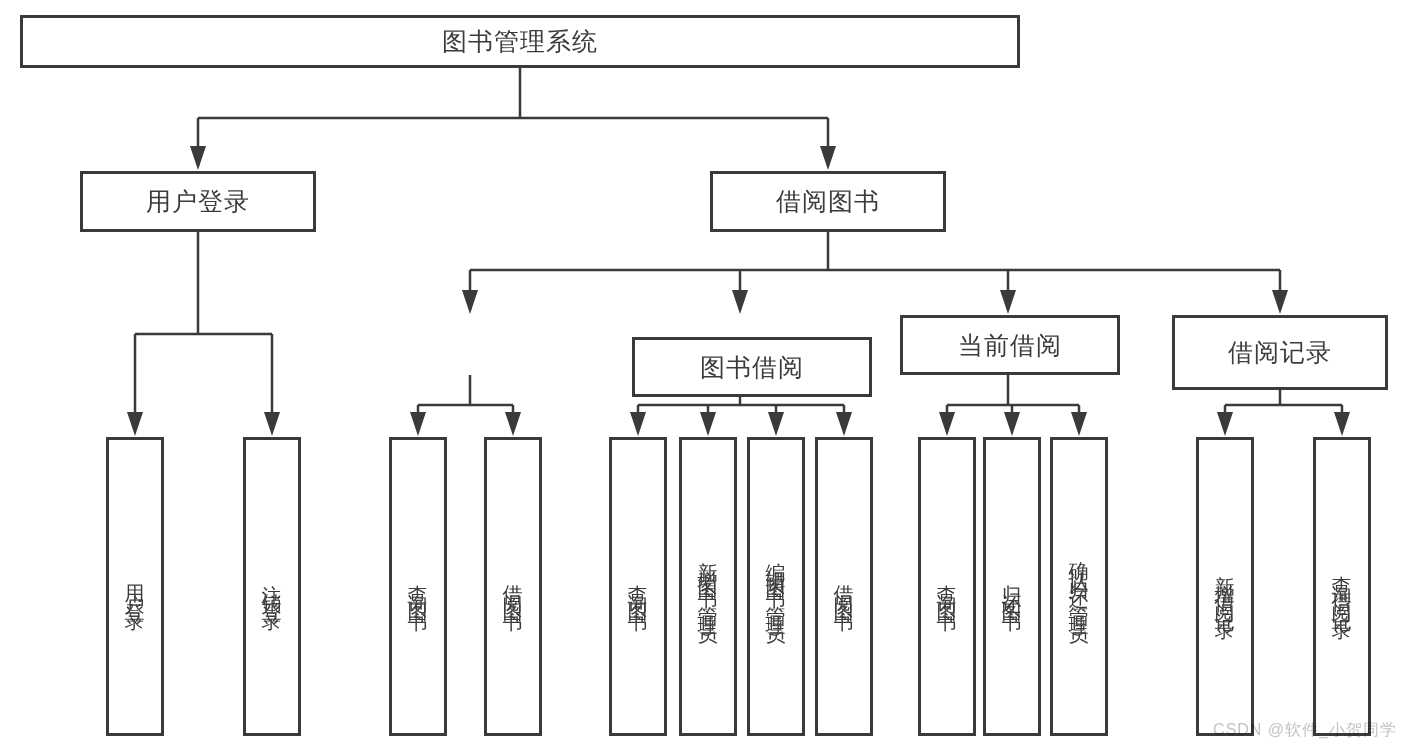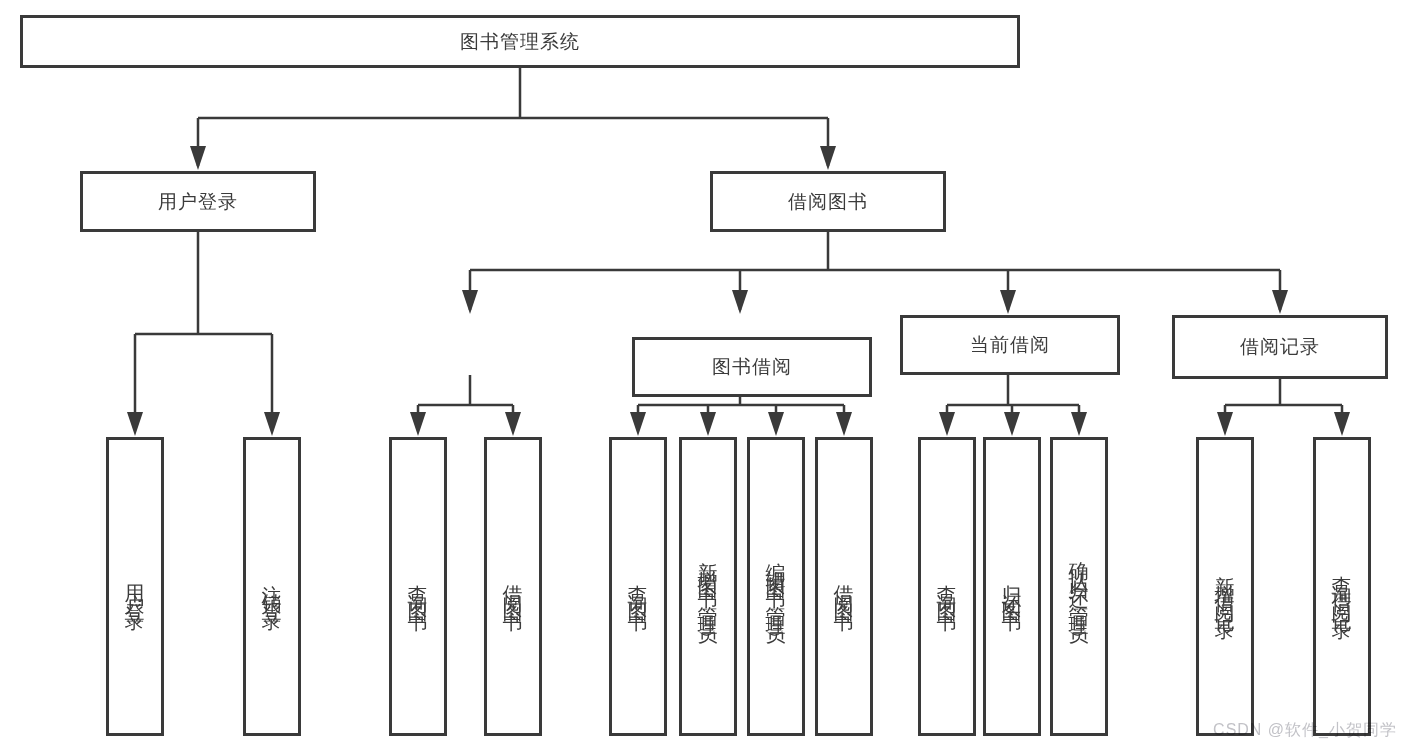--- a/index.html
+++ b/index.html
@@ -20,21 +20,21 @@
   .node {
     position: absolute;
     box-sizing: border-box;
     border: 3px solid #3a3a3a;
     background: #ffffff;
     color: #3b3b3b;
     display: flex;
     align-items: center;
     justify-content: center;
     z-index: 2;
-    font-size: 19px;
+    font-size: 25px;
     letter-spacing: 1px;
     white-space: nowrap;
   }
   .leaf {
     writing-mode: vertical-rl;
     text-orientation: mixed;
     font-size: 20px;
     line-height: 1;
     letter-spacing: 9px;
     white-space: normal;
@@ -96,21 +96,21 @@
     </g>
   </svg>
 
   <div class="node" style="left:20px; top:15px; width:1000px; height:53px;">图书管理系统</div>
 
   <div class="node" style="left:80px; top:171px; width:236px; height:61px;">用户登录</div>
   <div class="node" style="left:710px; top:171px; width:236px; height:61px;">借阅图书</div>
 
   <div class="node" style="left:632px; top:315px; width:240px; height:60px;margin-top:22px;">图书借阅</div>
   <div class="node" style="left:900px; top:315px; width:220px; height:60px;">当前借阅</div>
-  <div class="node" style="left:1172px; top:315px; width:216px; height:64px;">借阅记录</div>
+  <div class="node" style="left:1172px; top:315px; width:216px; height:75px;">借阅记录</div>
 
   <div class="node leaf" style="left:106px; top:437px; width:58px; height:299px;">用户登录</div>
   <div class="node leaf" style="left:243px; top:437px; width:58px; height:299px;">注销登录</div>
 
   <div class="node leaf" style="left:389px; top:437px; width:58px; height:299px;">查询图书</div>
   <div class="node leaf" style="left:484px; top:437px; width:58px; height:299px;">借阅图书</div>
 
   <div class="node leaf" style="left:609px; top:437px; width:58px; height:299px;">查询图书</div>
   <div class="node leaf" style="left:679px; top:437px; width:58px; height:299px;">新增图书（管理员）</div>
   <div class="node leaf" style="left:747px; top:437px; width:58px; height:299px;">编辑图书（管理员）</div>

